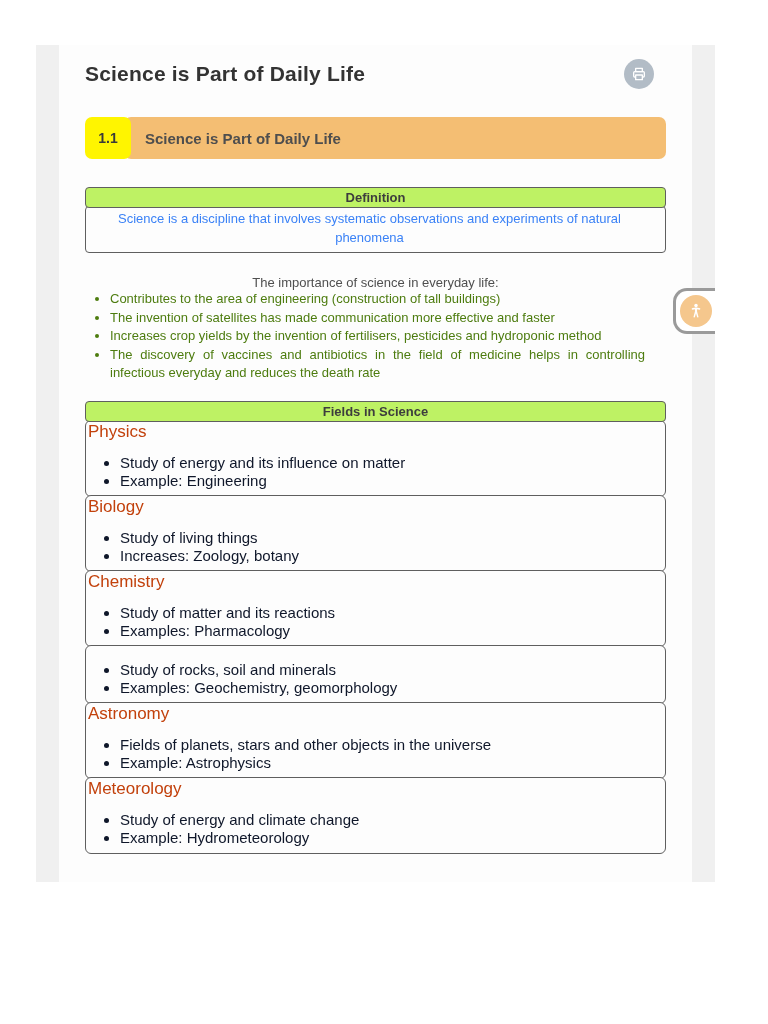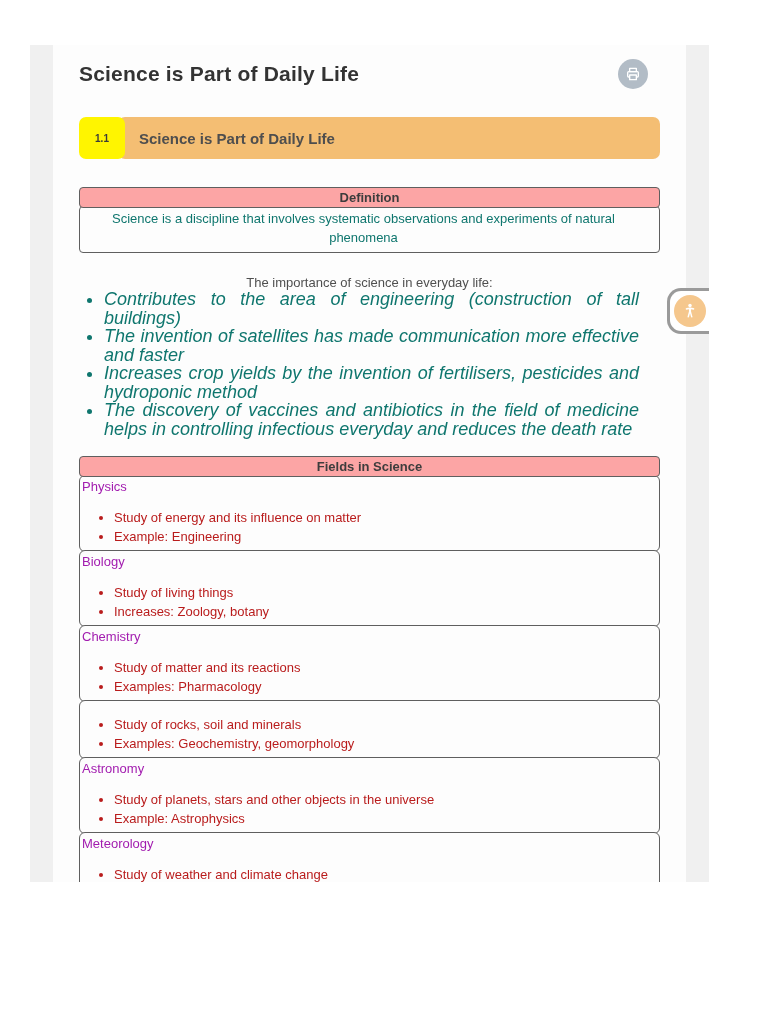--- a/index.html
+++ b/index.html
@@ -1,80 +1,79 @@
 <!DOCTYPE html>
 <html><head>
 <meta charset="utf-8">
 <style>
   * { margin: 0; padding: 0; box-sizing: border-box; }
   html, body { width: 768px; height: 1024px; background: #ffffff; font-family: "Liberation Sans", "DejaVu Sans", sans-serif; }
   body { position: relative; overflow: hidden; }
 
   .viewer {
-    position: absolute; left: 30px; top: 45px; width: 679px; height: 837px;
+    position: absolute; left: 36px; top: 45px; width: 679px; height: 837px;
     background: #f0f0f0;
   }
   .card {
     position: absolute; left: 23px; top: 0; width: 633px; height: 837px;
     background: #fdfdfd; padding: 14px 26px 20px 26px; overflow: hidden;
   }
 
   
   .card-header { display: flex; align-items: center; justify-content: space-between; margin-bottom: 28px; }
   .page-title { font-size: 21px; line-height: 26px; font-weight: 600; color: #333333; letter-spacing: 0.2px; }
   .print-btn {
     width: 30px; height: 30px; border-radius: 50%; background: #b2bcc6; border: none;
     display: flex; align-items: center; justify-content: center; cursor: pointer; margin-right: 12px;
   }
   .print-btn svg { display: block; }
 
   
   .section-banner { display: flex; align-items: stretch; height: 42px; margin-bottom: 28px; }
   .section-number {
-    background: #fff500; color: #3a3a3a; font-weight: bold; font-size: 10px;
+    background: #fff500; color: #3a3a3a; font-weight: bold; font-size: 14px;
     width: 46px; border-radius: 7px; display: flex; align-items: center; justify-content: center;
     position: relative; z-index: 2;
   }
   .section-bar {
     flex: 1; background: #f4be73; border-radius: 7px; margin-left: -7px;
     display: flex; align-items: center; padding-left: 21px;
     font-weight: bold; font-size: 15px; color: #4e4e4e; position: relative; z-index: 1;
   }
 
   
   .box-header {
-    border: 1.5px solid #5f5f5f; border-radius: 4px; background: #fca5a5;
+    border: 1.5px solid #5f5f5f; border-radius: 4px; background: #bef264;
     text-align: center; font-weight: bold; font-size: 13px; color: #3d3d3d;
     padding: 2px 4px; position: relative; z-index: 2;
   }
   .def-box { margin-bottom: 22px; }
   .def-body {
     border: 1.5px solid #5f5f5f; border-radius: 4px; margin-top: -2px;
-    font-size: 13px; line-height: 18.5px; color: #0f766e; text-align: center;
+    font-size: 13px; line-height: 18.5px; color: #3b82f6; text-align: center;
     padding: 3px 22px 5px 10px; background: #fdfdfd;
   }
   .def-body .inner { max-width: 535px; margin: 0 auto; }
 
   .intro { font-size: 13px; color: #4f4f4f; margin-bottom: 0; text-align: center; }
 
   ul.importance-list { list-style: disc; padding-left: 25px; max-width: 560px; margin-bottom: 18px; }
   ul.importance-list li {
-    font-size: 18px; line-height: 18.5px; color: #0f766e; text-align: justify;
+    font-size: 13px; line-height: 18.5px; color: #4d7c0f; text-align: justify;
     max-width: 535px;
-    font-style: italic;
   }
 
   .fields { margin-top: 17px; }
   .field-row {
     border: 1.5px solid #5f5f5f; border-radius: 6px; margin-top: -2px;
     padding: 2px 10px 5px 2px; background: #fdfdfd; position: relative; z-index: 1;
   }
-  .field-label { font-size: 13px; line-height: 18px; color: #a21caf; }
+  .field-label { font-size: 17px; line-height: 18px; color: #c2410c; }
   .field-row ul { list-style: disc; padding-left: 32px; margin-top: 13px; }
-  .field-row ul li { font-size: 13px; line-height: 18.5px; color: #b91c1c; }
+  .field-row ul li { font-size: 15px; line-height: 18.5px; color: #0f172a; }
 
   
   .a11y {
     position: absolute; right: 0; top: 243px; width: 42px; height: 46px;
     background: #ffffff; border: 3px solid #9a9a9a; border-right: none;
     border-radius: 14px 0 0 14px; cursor: pointer;
     display: flex; align-items: center; justify-content: center; padding: 0;
   }
   .a11y-circle {
     width: 32px; height: 32px; border-radius: 50%; background: #f5c78d;
@@ -151,29 +150,29 @@
       <div class="field-row">
         <ul>
           <li>Study of rocks, soil and minerals</li>
           <li>Examples: Geochemistry, geomorphology</li>
         </ul>
       </div>
 
       <div class="field-row">
         <div class="field-label">Astronomy</div>
         <ul>
-          <li>Study of planets, stars and other objects in the universe</li>
+          <li>Fields of planets, stars and other objects in the universe</li>
           <li>Example: Astrophysics</li>
         </ul>
       </div>
 
       <div class="field-row">
         <div class="field-label">Meteorology</div>
         <ul>
-          <li>Study of weather and climate change</li>
+          <li>Study of energy and climate change</li>
           <li>Example: Hydrometeorology</li>
         </ul>
       </div>
     </div>
 
   </div>
 
   <button class="a11y" aria-label="Accessibility options">
     <span class="a11y-circle">
       <svg width="18" height="18" viewBox="0 0 24 24" fill="#ffffff">

